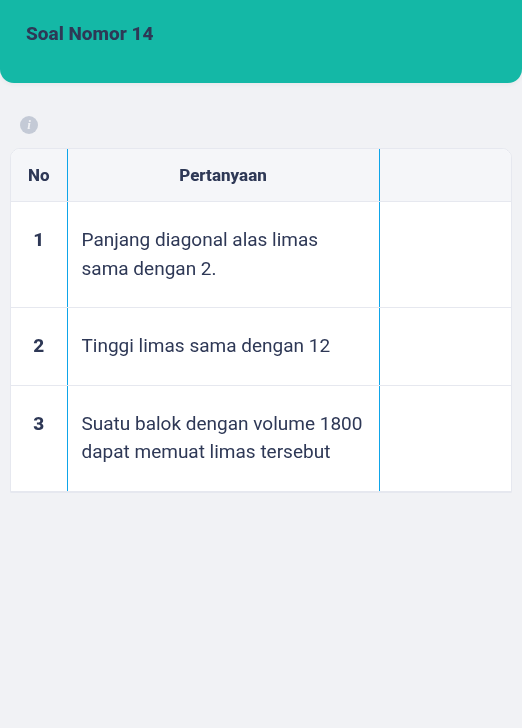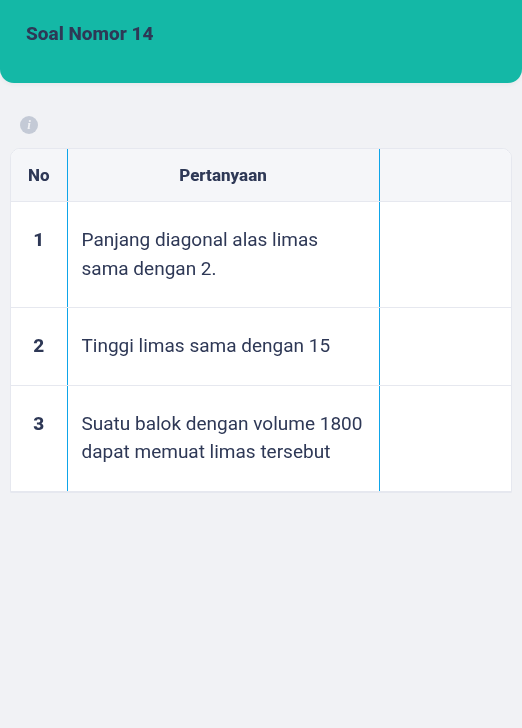--- a/index.html
+++ b/index.html
@@ -120,21 +120,21 @@
       </tr>
     </thead>
     <tbody>
       <tr>
         <td class="num">1</td>
         <td>Panjang diagonal alas limas sama dengan 2.</td>
         <td></td>
       </tr>
       <tr>
         <td class="num">2</td>
-        <td>Tinggi limas sama dengan 15</td>
+        <td>Tinggi limas sama dengan 12</td>
         <td></td>
       </tr>
       <tr>
         <td class="num">3</td>
         <td>Suatu balok dengan volume 1800 dapat memuat limas tersebut</td>
         <td></td>
       </tr>
     </tbody>
   </table>
 </div>

